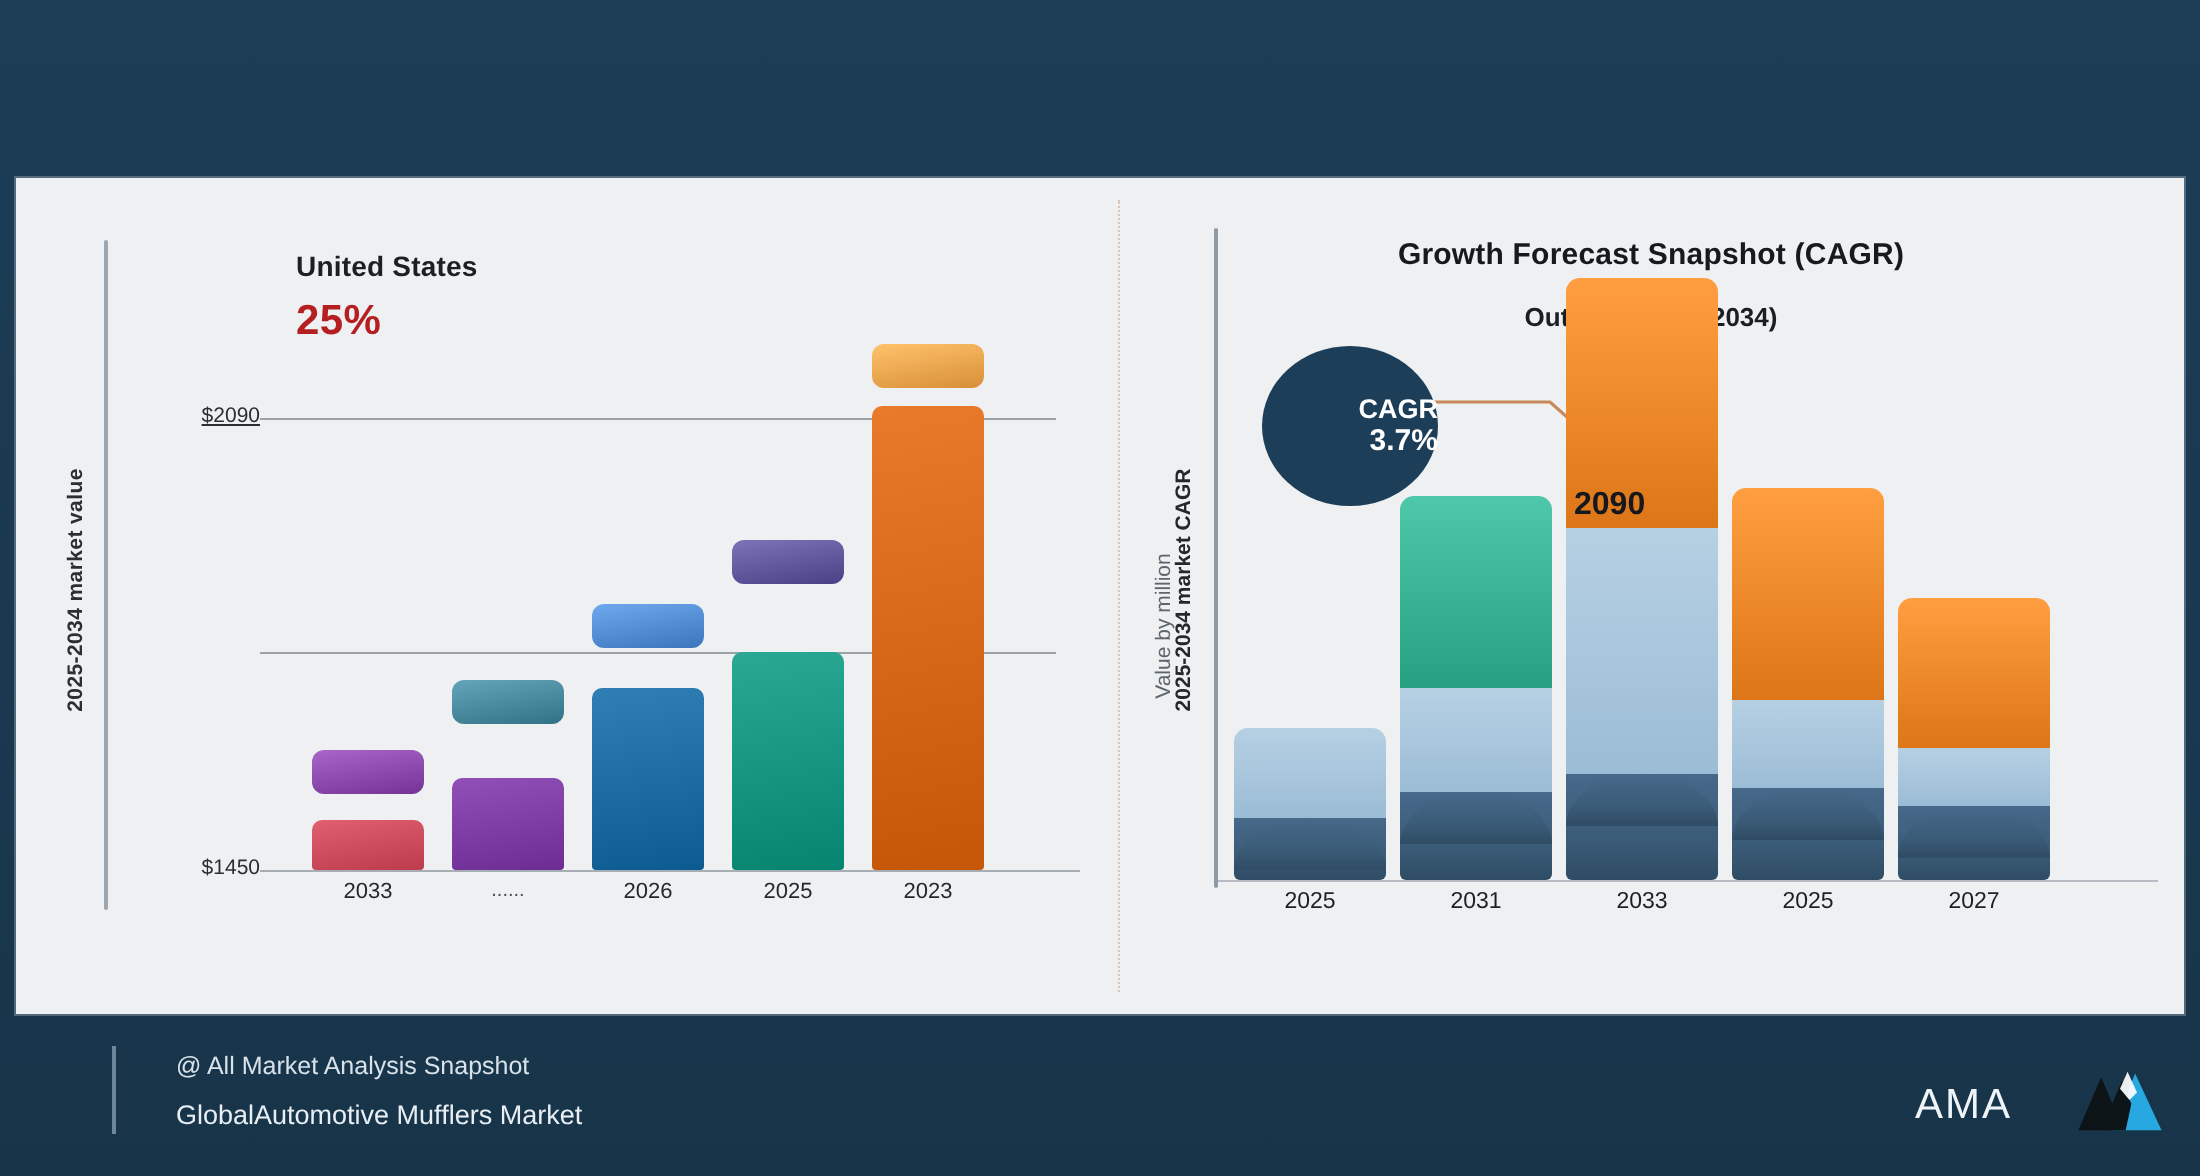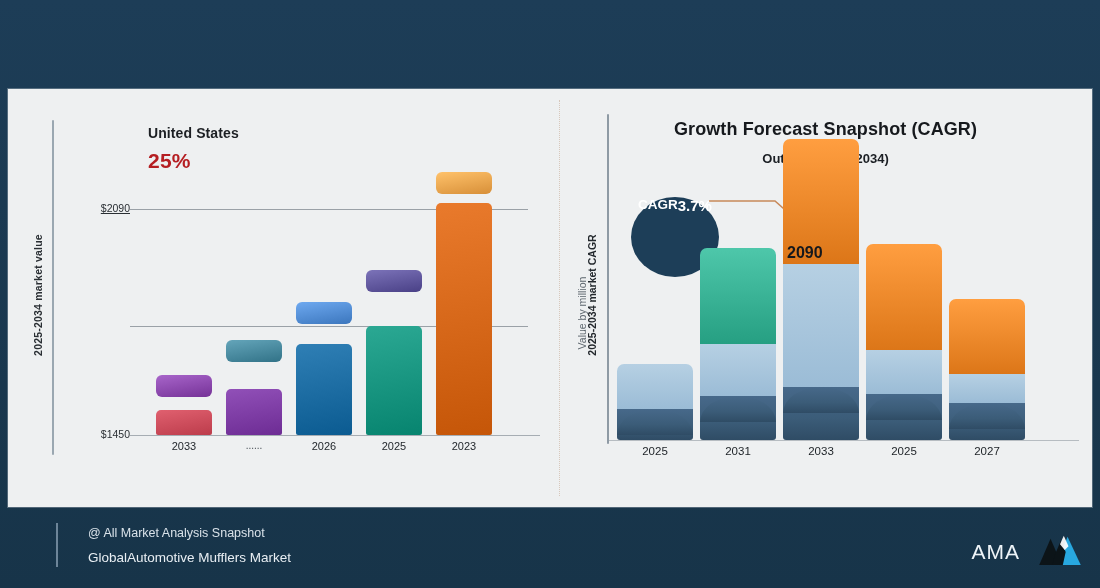--- a/index.html
+++ b/index.html
@@ -96,31 +96,31 @@
     transform:rotate(-90deg);
     font-size:10.5px;font-weight:700;color:#23282d;text-align:center;
   }
   .ylabel-mid{
     position:absolute;left:-47px;top:218px;width:140px;
     transform:rotate(-90deg);
     font-size:10.5px;font-weight:400;color:#5d666e;text-align:center;
   }
   .chart-title{
     position:absolute;left:0;top:30px;width:533px;text-align:center;
-    font-size:18px;font-weight:700;color:#16191d;letter-spacing:.1px;
+    font-size:15px;font-weight:700;color:#16191d;letter-spacing:.1px;
   }
   .chart-sub{
     position:absolute;left:0;top:62px;width:533px;text-align:center;
     font-size:13px;font-weight:700;color:#1b1f24;
   }
   .cagr-bubble{
-    position:absolute;left:72px;top:108px;width:88px;height:80px;
+    position:absolute;left:72px;top:84px;width:88px;height:80px;
     border-radius:50%;
     background:#1d3e58;
-    display:flex;flex-direction:row;align-items:flex-start;justify-content:center;
+    display:flex;flex-direction:column;align-items:flex-end;justify-content:center;
     color:#ffffff;
   }
   .cagr-bubble .l1{font-size:13.5px;font-weight:700;line-height:1.15;}
   .cagr-bubble .l2{font-size:15px;font-weight:700;line-height:1.15;}
   .connector{position:absolute;left:150px;top:108px;}
   .rbar-group{position:absolute;bottom:0;}
   .seg{position:absolute;left:0;width:100%;}
   .seg.top{border-radius:7px 7px 0 0;}
   .seg.base{border-radius:0 0 3px 3px;}
   .seg.base::before{
@@ -148,21 +148,21 @@
   .footer-l1{
     position:absolute;left:88px;top:19px;
     color:#d9e2e9;font-size:12.5px;
   }
   .footer-l2{
     position:absolute;left:88px;top:43px;
     color:#e8eef3;font-size:13.5px;
   }
   .footer-brand{
     position:absolute;right:52px;top:26px;
-    display:flex;align-items:center;gap:15px;
+    display:flex;align-items:center;gap:29px;
   }
   .footer-brand .txt{color:#eef4f8;font-size:21px;letter-spacing:1px;}
 </style>
 </head>
 <body>
 
 <div class="slide">
 
 
   <div class="card"></div>

